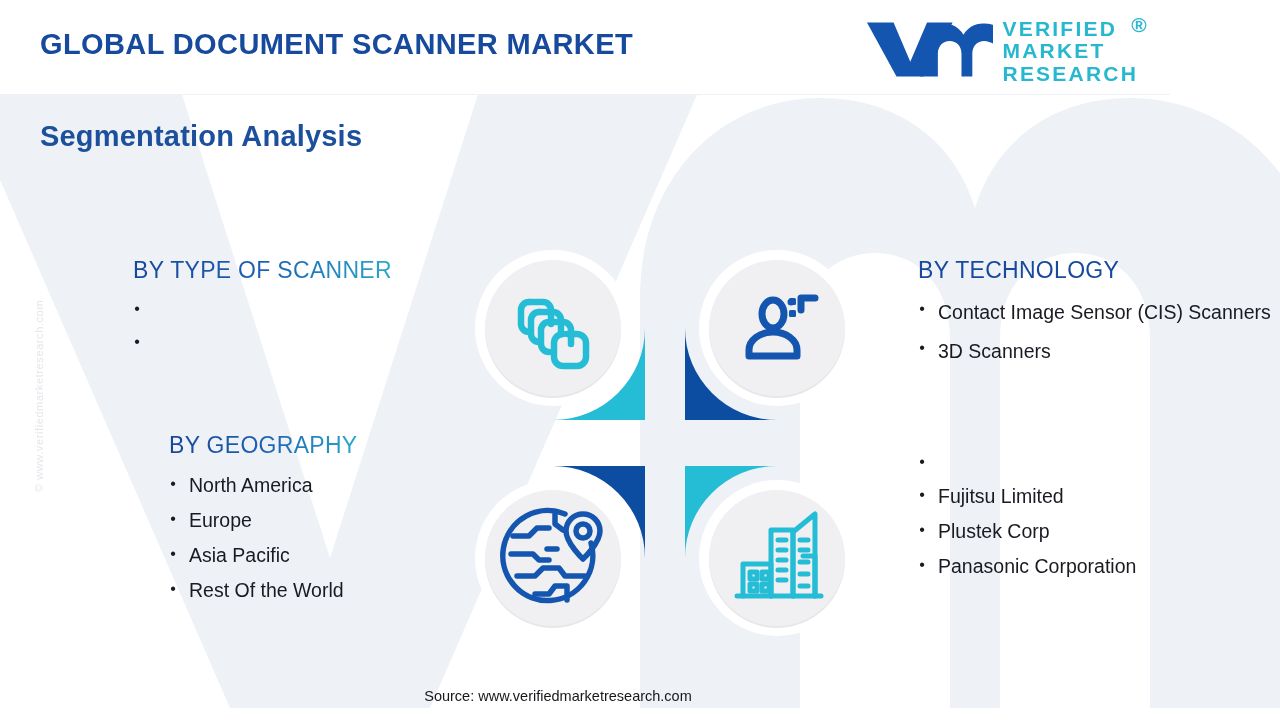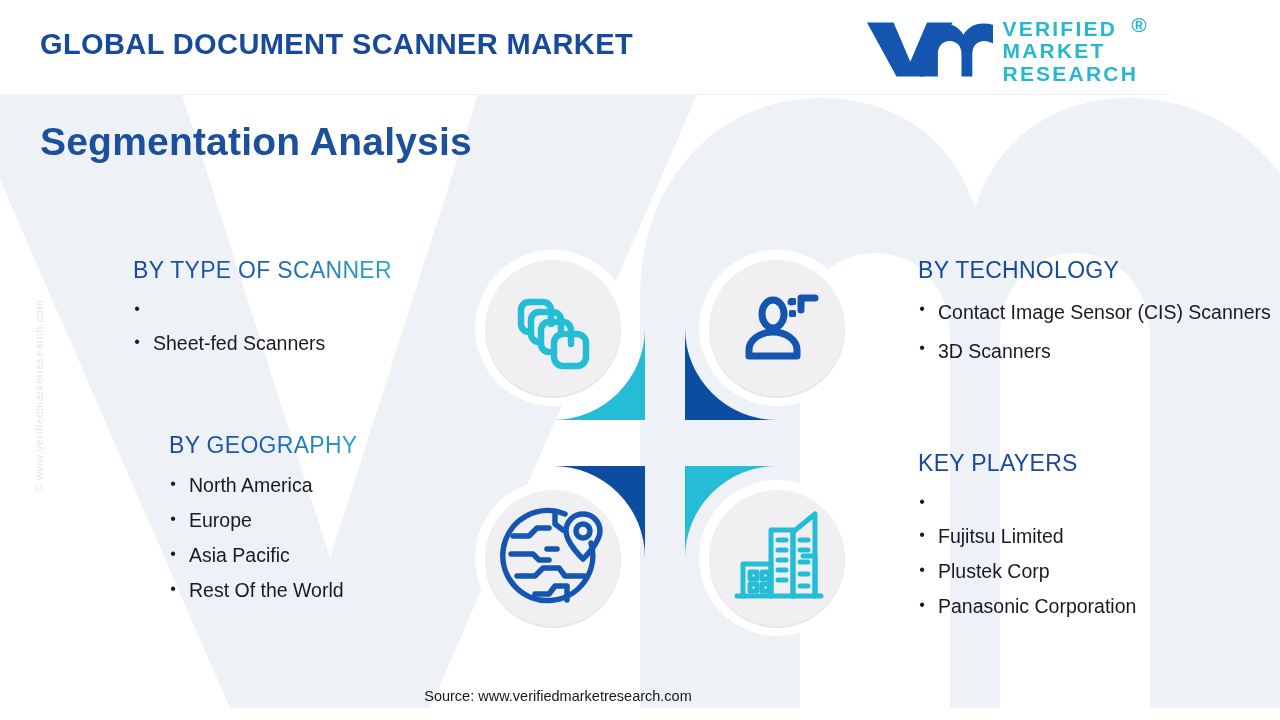--- a/index.html
+++ b/index.html
@@ -37,21 +37,21 @@
 
   
   .bg-watermark {
     position:absolute; left:0; top:88px; width:1280px; height:620px;
     z-index:0; pointer-events:none;
   }
 
   
   .subtitle {
     position:absolute; left:40px; top:120px;
-    font-size:39px; font-weight:bold; color:#1c4f9c;
+    font-size:29px; font-weight:bold; color:#1c4f9c;
     letter-spacing:0.2px; z-index:10;
   }
 
   
   .side-watermark {
     position:absolute; left:-106px; top:390px;
     width:290px; transform:rotate(-90deg);
     font-size:11px; color:#e3e6eb; letter-spacing:0.6px;
     text-align:center; z-index:5; white-space:nowrap;
   }
@@ -151,21 +151,20 @@
 <div class="side-watermark">© www.verifiedmarketresearch.com</div>
 
 <div class="seg" id="seg-type">
   <div class="seg-title grad">BY TYPE OF SCANNER</div>
   <ul>
     <li>
         <span class="bullet">•</span>
       </li>
     <li>
         <span class="bullet">•</span>
-        <span class="txt">Sheet-fed Scanners</span>
       </li>
   </ul>
 </div>
 
 <div class="seg" id="seg-geography">
   <div class="seg-title grad">BY GEOGRAPHY</div>
   <ul>
     <li>
         <span class="bullet">•</span>
         <span class="txt">North America</span>
@@ -193,21 +192,20 @@
         <span class="txt">Contact Image Sensor (CIS) Scanners</span>
       </li>
     <li>
         <span class="bullet">•</span>
         <span class="txt">3D Scanners</span>
       </li>
   </ul>
 </div>
 
 <div class="seg" id="seg-players">
-  <div class="seg-title solid">KEY PLAYERS</div>
   <ul>
     <li>
         <span class="bullet">•</span>
       </li>
     <li>
         <span class="bullet">•</span>
         <span class="txt">Fujitsu Limited</span>
       </li>
     <li>
         <span class="bullet">•</span>

